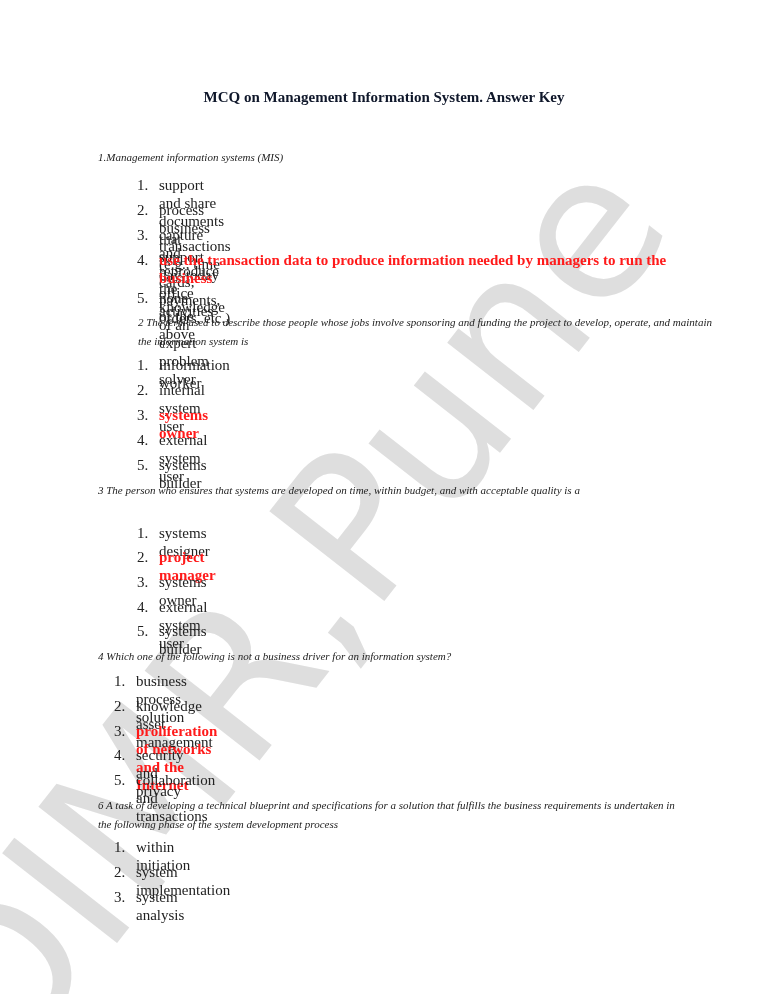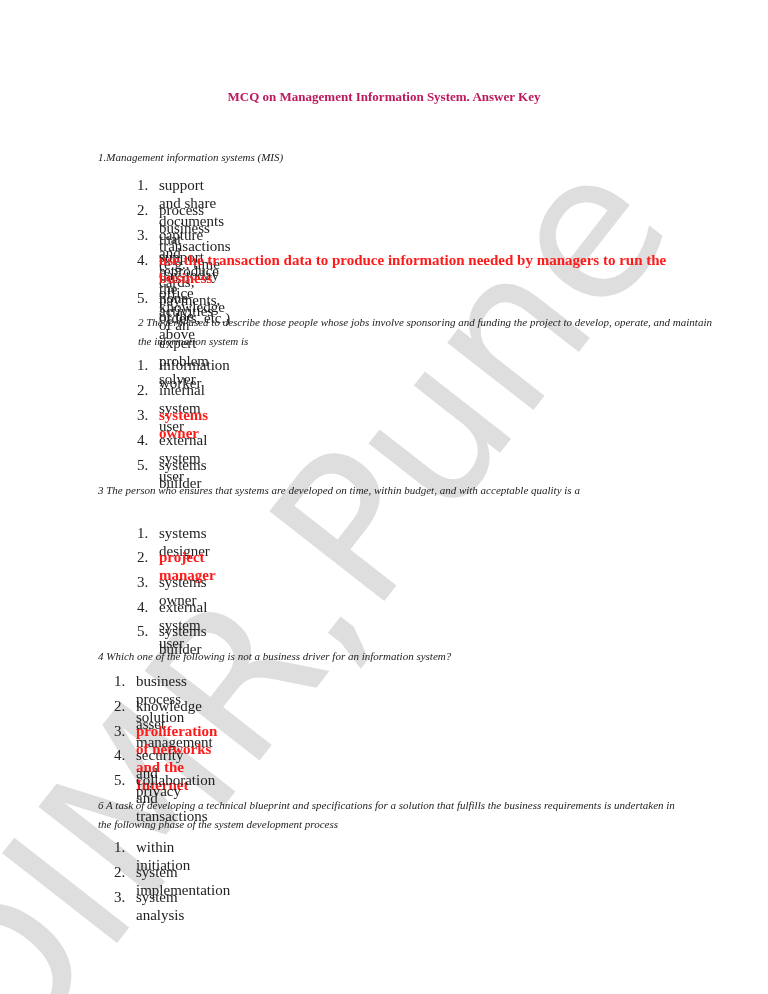--- a/index.html
+++ b/index.html
@@ -33,22 +33,22 @@
       position: relative;
       z-index: 1;
     }
     .title {
       position: absolute;
       left: 0;
       width: 768px;
       top: 89px;
       text-align: center;
       font-weight: bold;
-      font-size: 13px;
-      color: #be185d;
+      font-size: 15px;
+      color: #0f172a;
     }
     .q-text {
       position: absolute;
       left: 98px;
       width: 600px;
       font-size: 11px;
       line-height: 19px;
       color: #222222;
       font-style: italic;
     }

